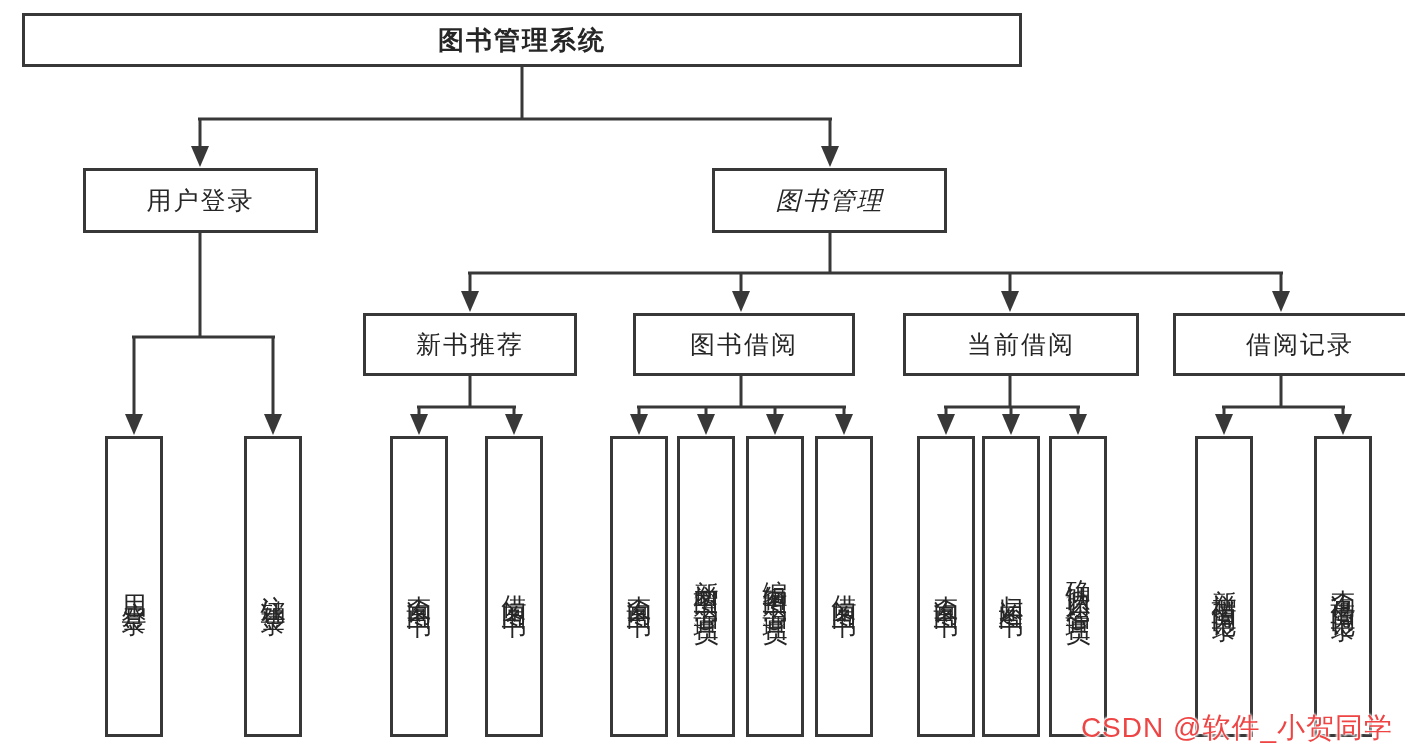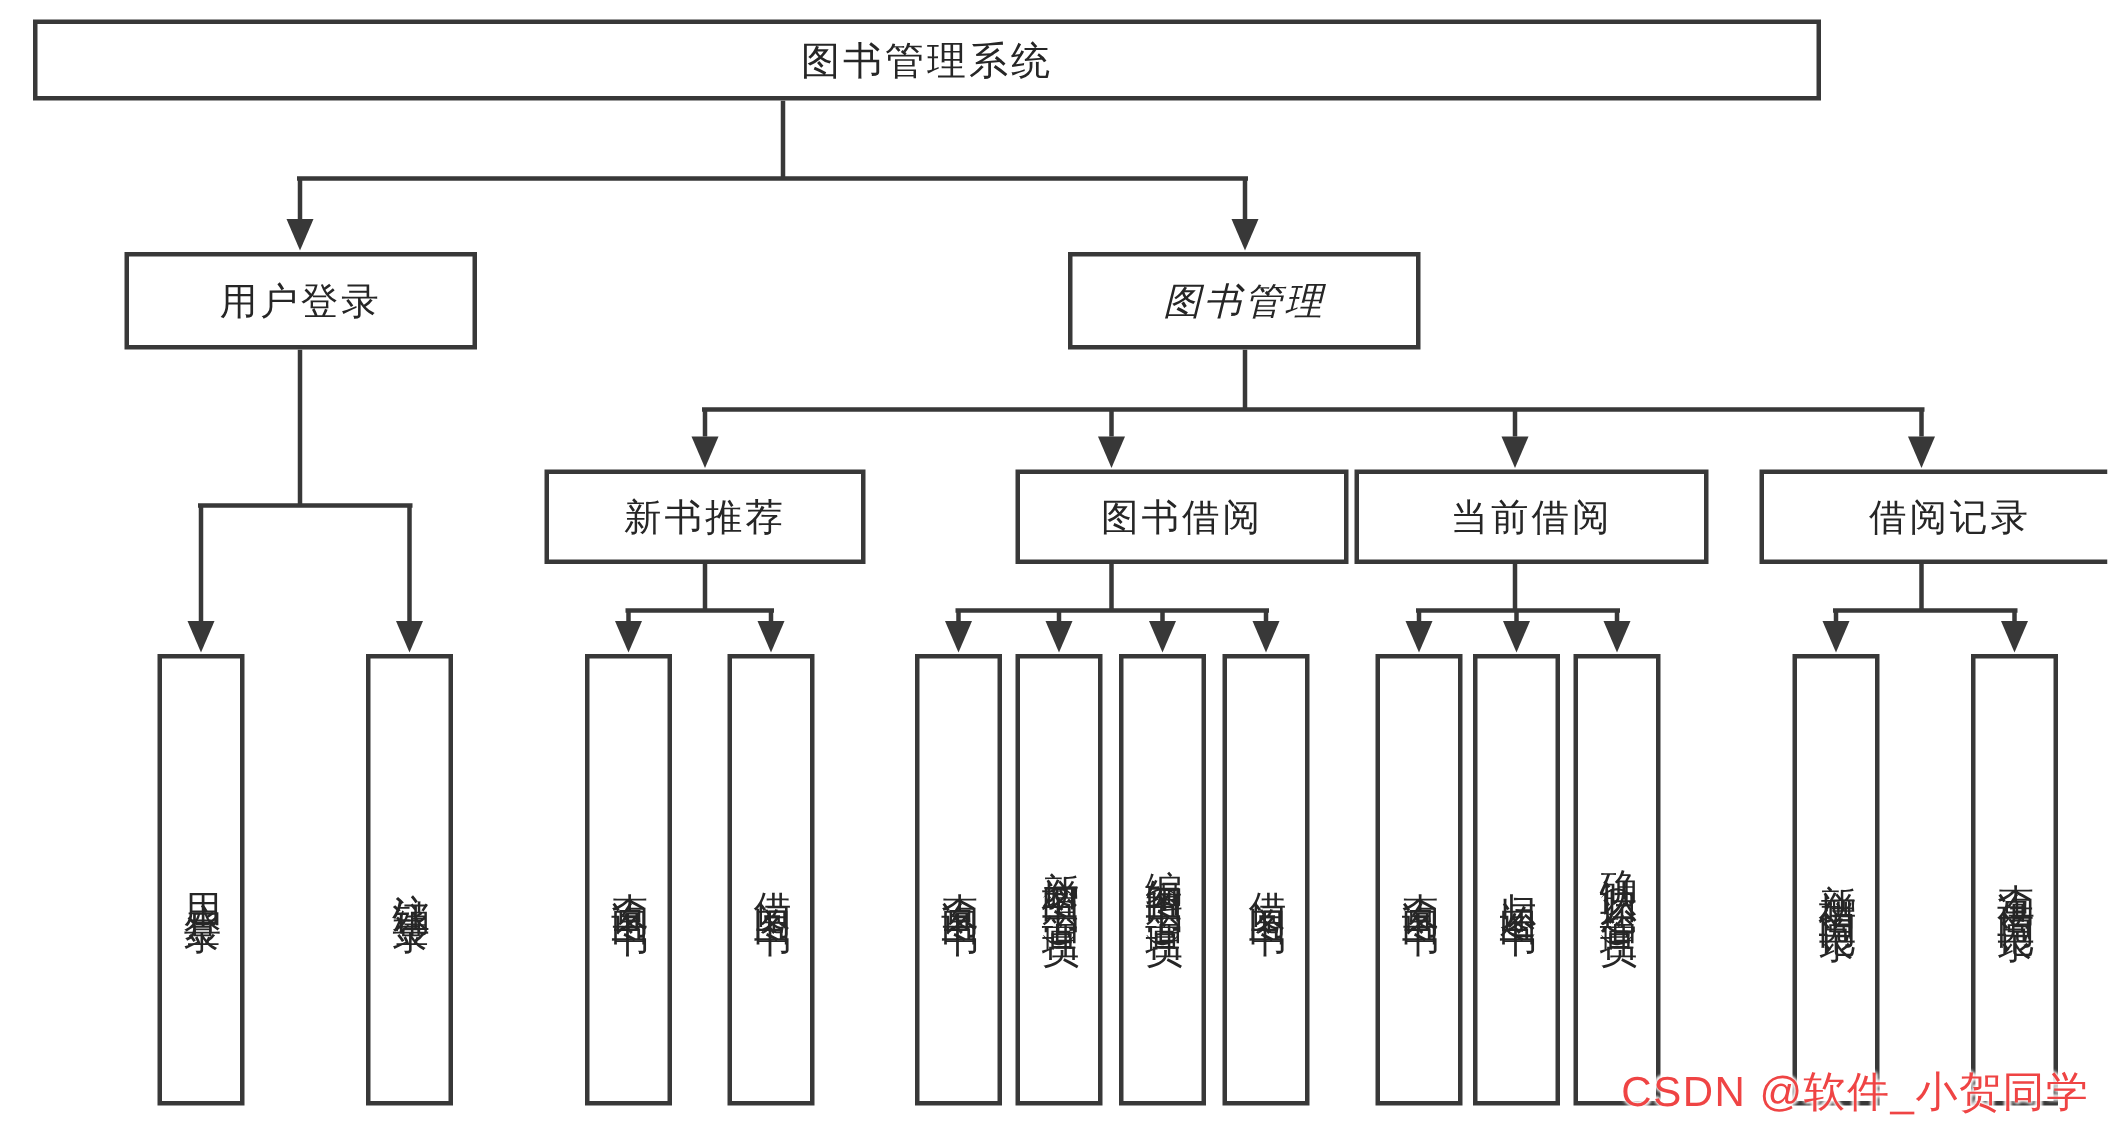--- a/index.html
+++ b/index.html
@@ -84,27 +84,27 @@
       <polygon points="775,435 766,414 784,414"></polygon>
       <polygon points="844,435 835,414 853,414"></polygon>
       <polygon points="946,435 937,414 955,414"></polygon>
       <polygon points="1011,435 1002,414 1020,414"></polygon>
       <polygon points="1078,435 1069,414 1087,414"></polygon>
       <polygon points="1224,435 1215,414 1233,414"></polygon>
       <polygon points="1343,435 1334,414 1352,414"></polygon>
     </g>
   </svg>
 
-  <div class="node root" style="left:22px; top:13px; width:1192px; height:54px;">图书管理系统</div>
+  <div class="node root" style="left:22px; top:13px; width:1000px; height:54px;font-weight:bold;">图书管理系统</div>
 
   <div class="node" style="left:83px; top:168px; width:235px; height:65px;">用户登录</div>
   <div class="node" style="left:712px; top:168px; width:235px; height:65px;font-style:italic;">图书管理</div>
 
   <div class="node" style="left:363px; top:313px; width:214px; height:63px;">新书推荐</div>
-  <div class="node" style="left:633px; top:313px; width:222px; height:63px;margin-left:44px;">图书借阅</div>
+  <div class="node" style="left:633px; top:313px; width:222px; height:63px;">图书借阅</div>
   <div class="node" style="left:903px; top:313px; width:236px; height:63px;">当前借阅</div>
   <div class="node" style="left:1173px; top:313px; width:254px; height:63px;">借阅记录</div>
 
   <div class="vnode" style="left:105px;">
     <span class="vtext">用户登录</span>
   </div>
   <div class="vnode" style="left:244px;">
     <span class="vtext">注销登录</span>
   </div>
   <div class="vnode" style="left:390px;">

